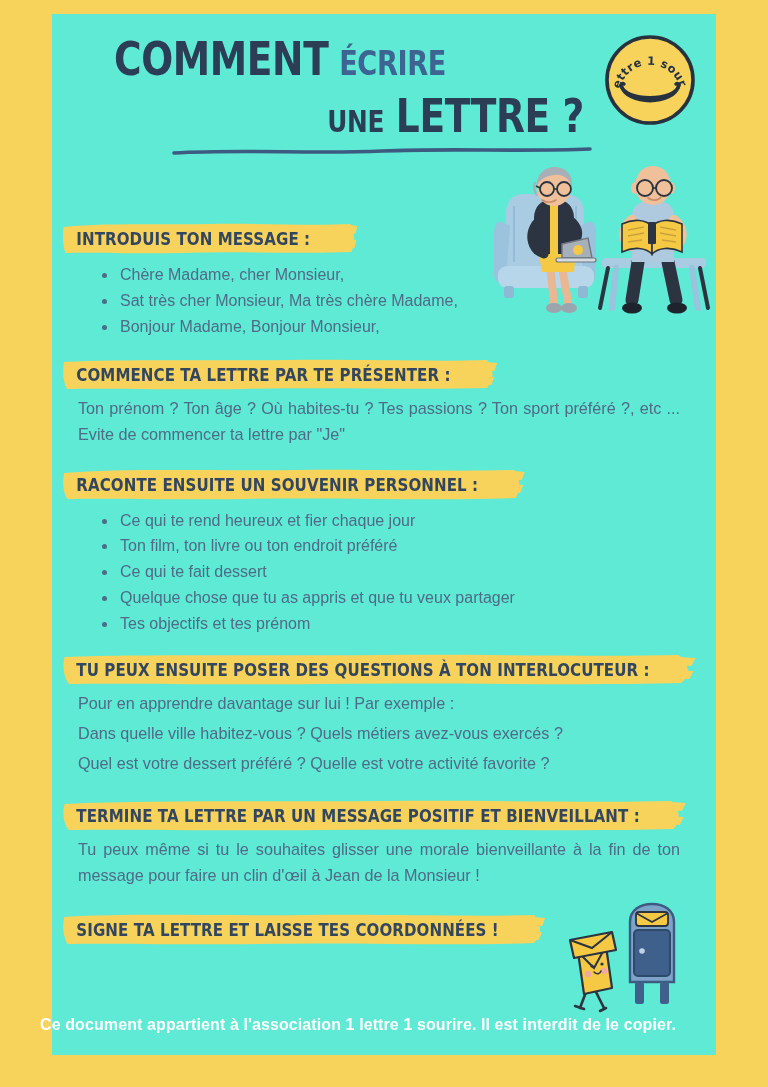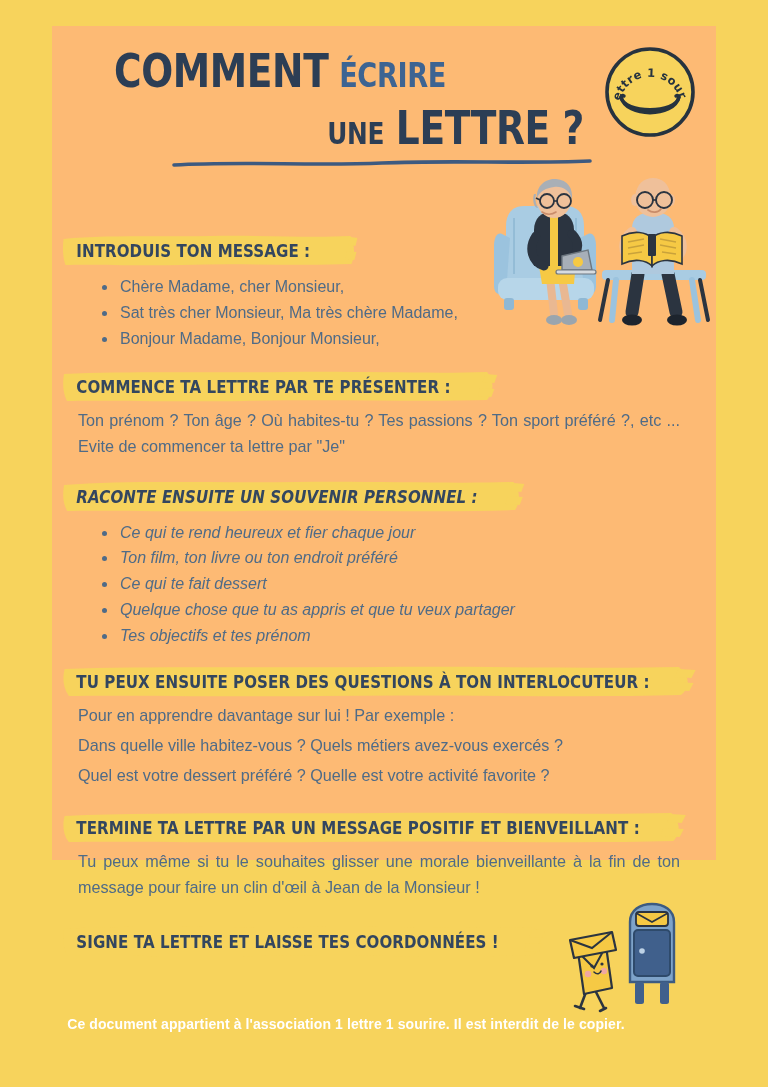--- a/index.html
+++ b/index.html
@@ -19,24 +19,24 @@
   .poster {
     position: absolute;
     inset: 0;
     background: #F7D35C;
   }
 
   
   .card {
     position: absolute;
     left: 52px;
-    top: 26px;
+    top: 14px;
     width: 664px;
-    height: 834px;
-    background: #fdba74;
+    height: 1041px;
+    background: #5eead4;
   }
 
   
   .header {
     position: absolute;
     left: 0; top: 0;
     width: 100%;
     height: 160px;
   }
 
@@ -167,33 +167,33 @@
     margin: 4px 0 0 0;
     padding-left: 12px;
     font-size: 16.2px;
     line-height: 1.60;
     color: #4F6B87;
   }
   p.para.justify { text-align: justify; padding-right: 18px; }
 
   .sec1 { margin-top: 12px; }
   .sec2 { margin-top: 18px; }
-  .sec3 { margin-top: 20px; font-style: italic; }
+  .sec3 { margin-top: 20px; }
   .sec4 { margin-top: 16px; }
   .sec5 { margin-top: 22px; }
   .sec6 { margin-top: 24px; }
 
   
   .footer {
     position: absolute;
-    left: 4px;
+    left: 16px;
     top: 1016px;
     width: 684px;
     text-align: center;
-    font-size: 14px;
+    font-size: 16px;
     font-weight: 700;
     color: #FFFFFF;
     letter-spacing: 0.1px;
   }
 </style>
 </head>
 <body>
 
 <div class="poster">
 

